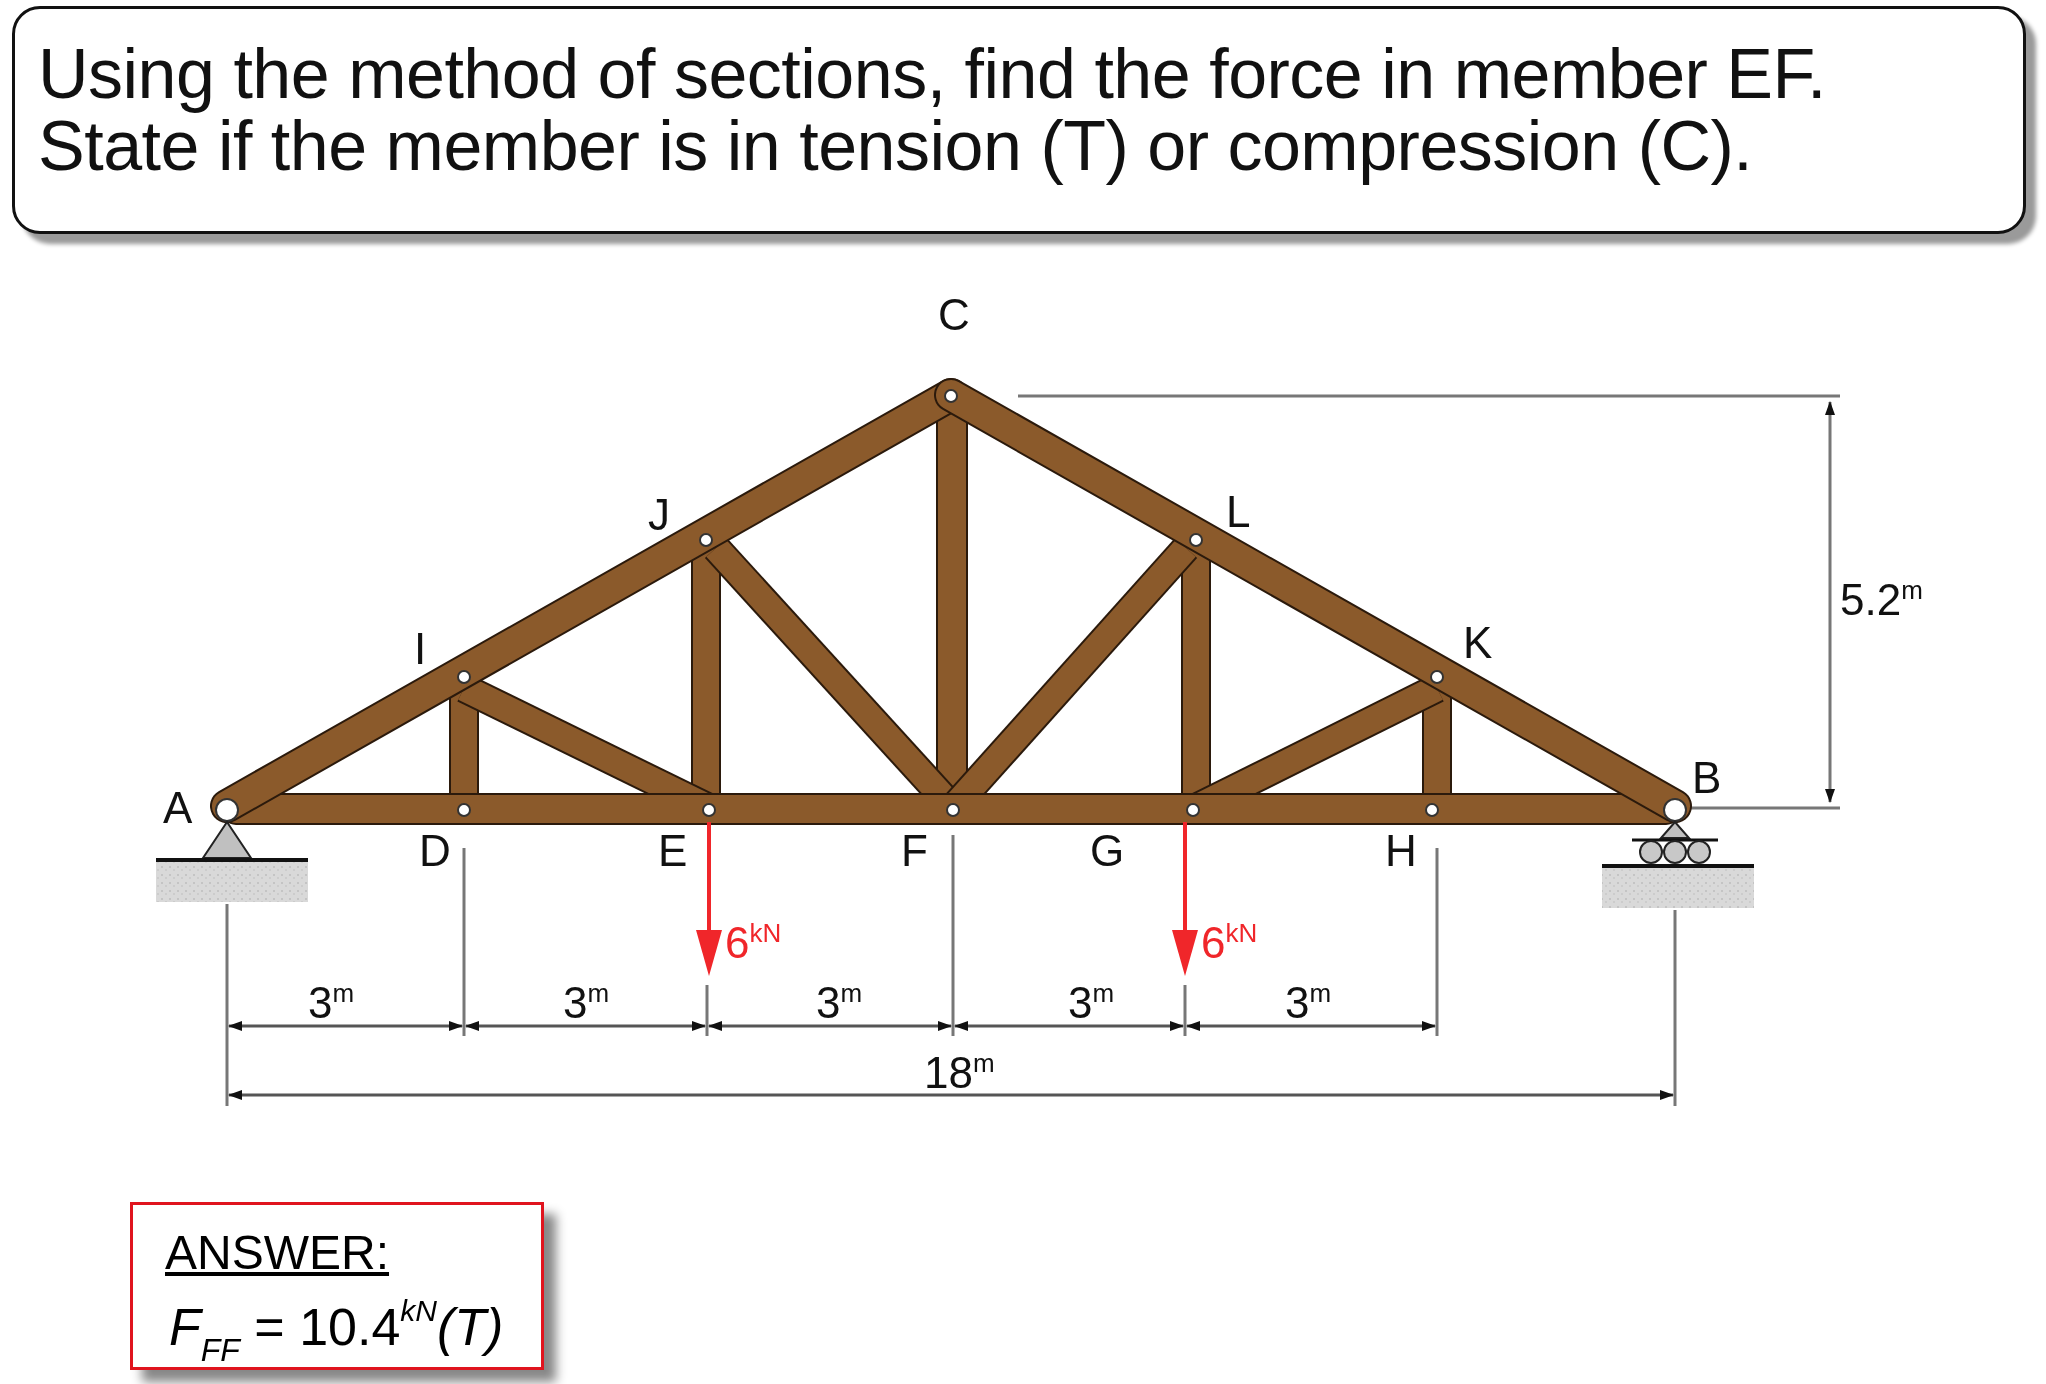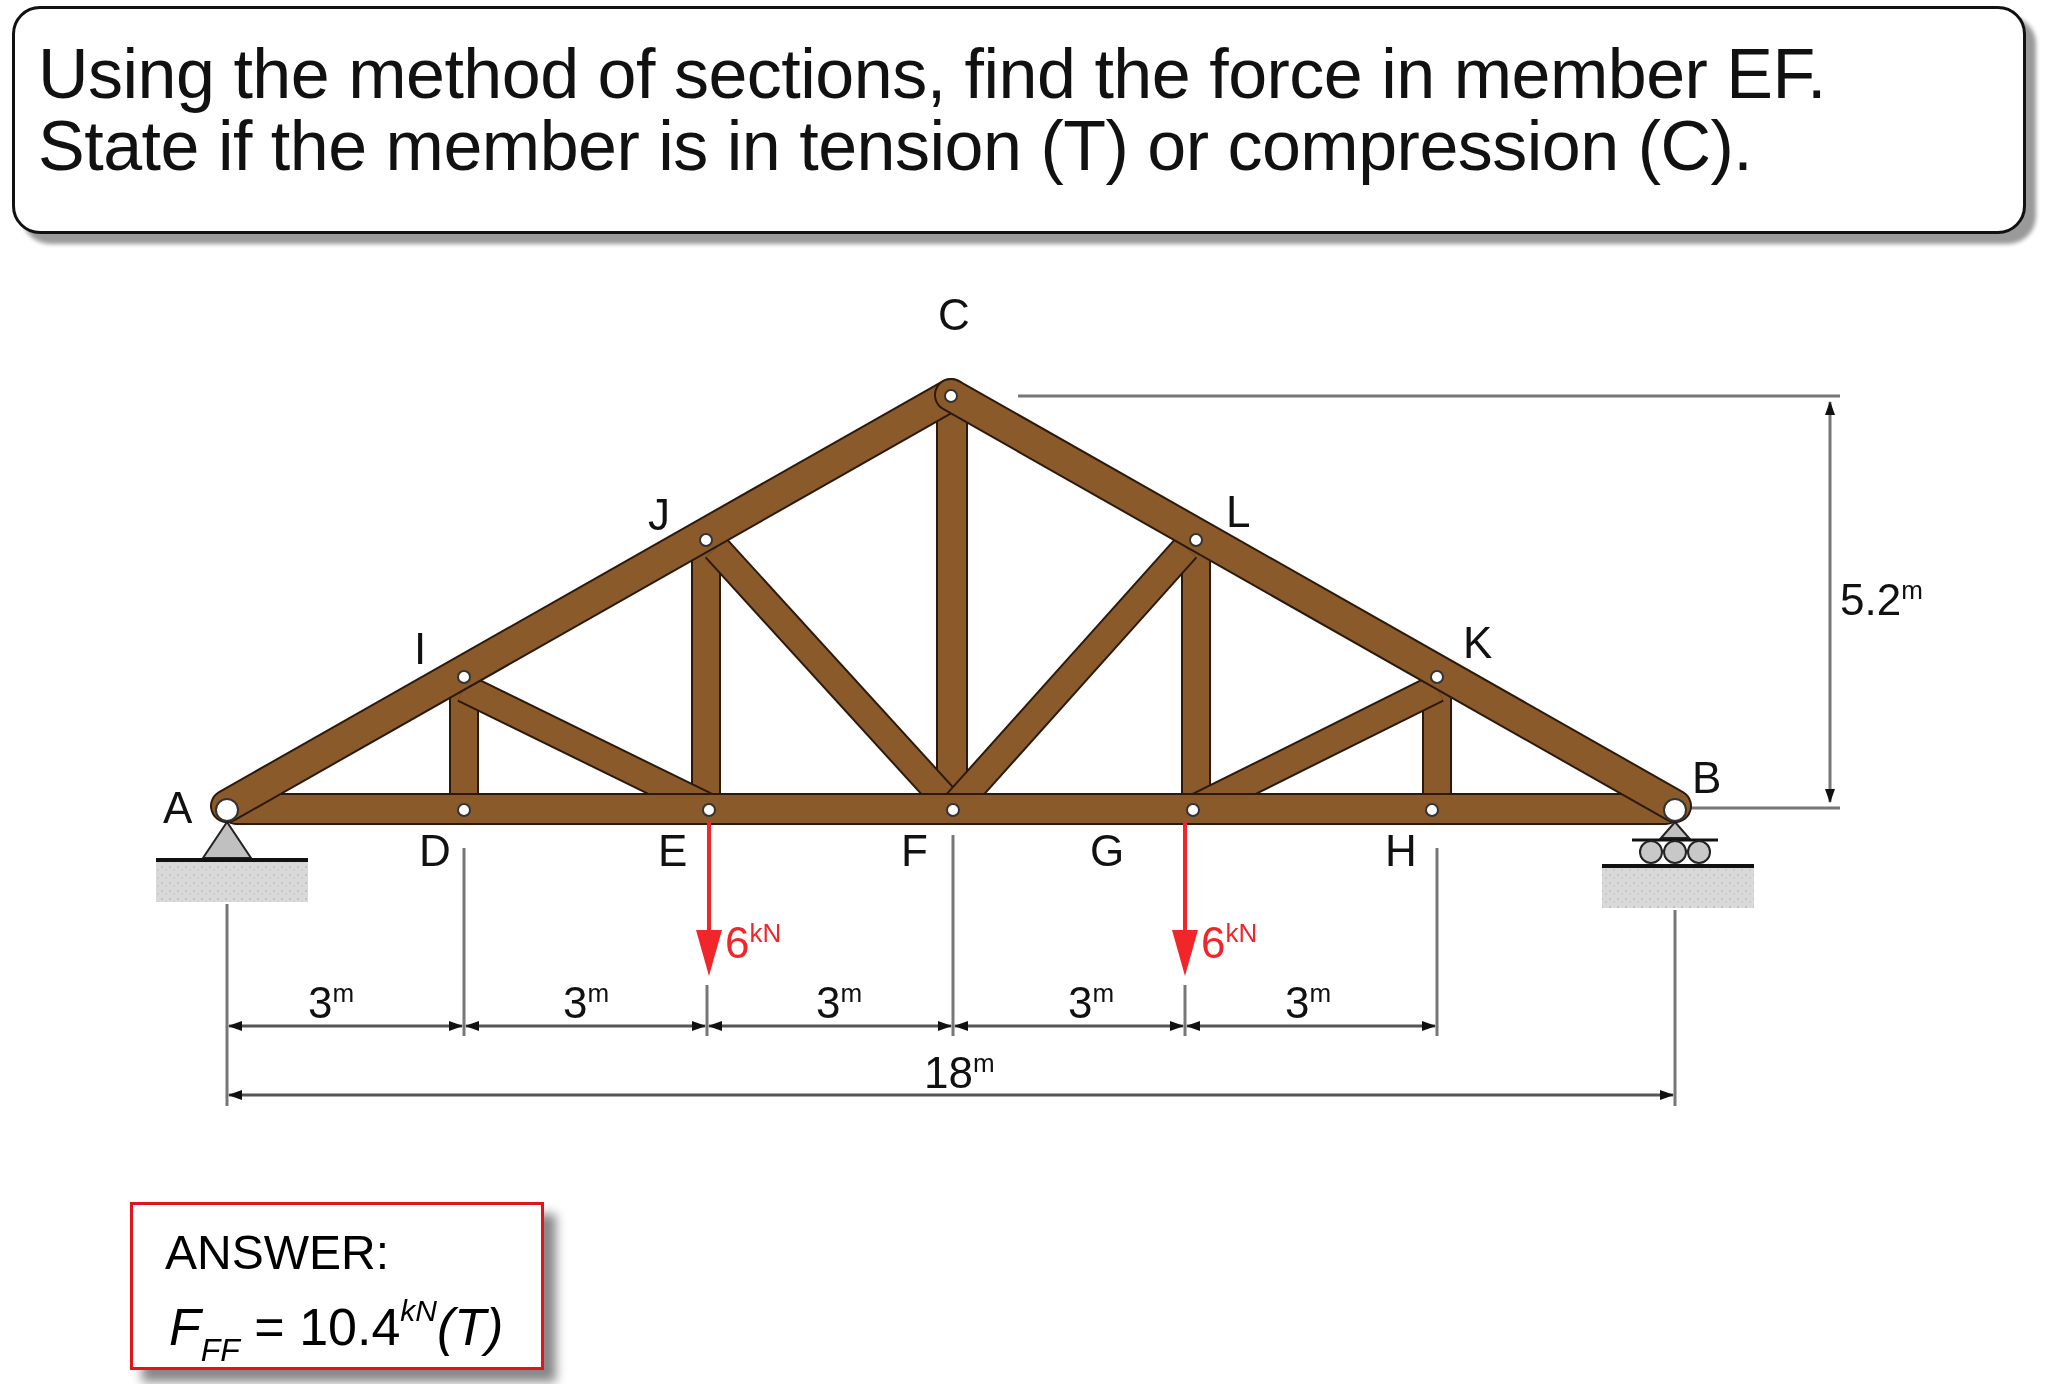--- a/index.html
+++ b/index.html
@@ -13,21 +13,21 @@
   .question-text {
     position: absolute; left: 38px; top: 38px; width: 1960px;
     font-size: 70px; line-height: 72px; letter-spacing: -0.5px; color: #111;
   }
   svg.diagram { position: absolute; left: 0; top: 0; }
   .answer-box {
     position: absolute; left: 130px; top: 1202px; width: 414px; height: 168px;
     box-sizing: border-box; border: 3px solid #e0141e; background: #fff;
     box-shadow: 12px 12px 10px #888;
   }
-  .answer-title { position: absolute; left: 32px; top: 20px; font-size: 48px; }
+  .answer-title { position: absolute; left: 32px; top: 20px; font-size: 48px; text-decoration: underline; }
   .answer-eq { position: absolute; left: 36px; top: 92px; font-size: 52px; white-space: nowrap; }
   .answer-eq .sym { font-style: italic; }
   .answer-eq .sub { font-style: italic; font-size: 32px; position: relative; top: 16px; }
   .answer-eq .sup { font-style: italic; font-size: 30px; position: relative; top: -24px; }
   .lbl { font-family: "Liberation Sans", sans-serif; font-size: 44px; fill: #111; }
   .dimlbl { font-family: "Liberation Sans", sans-serif; font-size: 44px; fill: #111; }
   .dimsup { font-size: 26px; }
   .loadlbl { font-family: "Liberation Sans", sans-serif; font-size: 44px; fill: #f0262a; }
 </style>
 </head>

